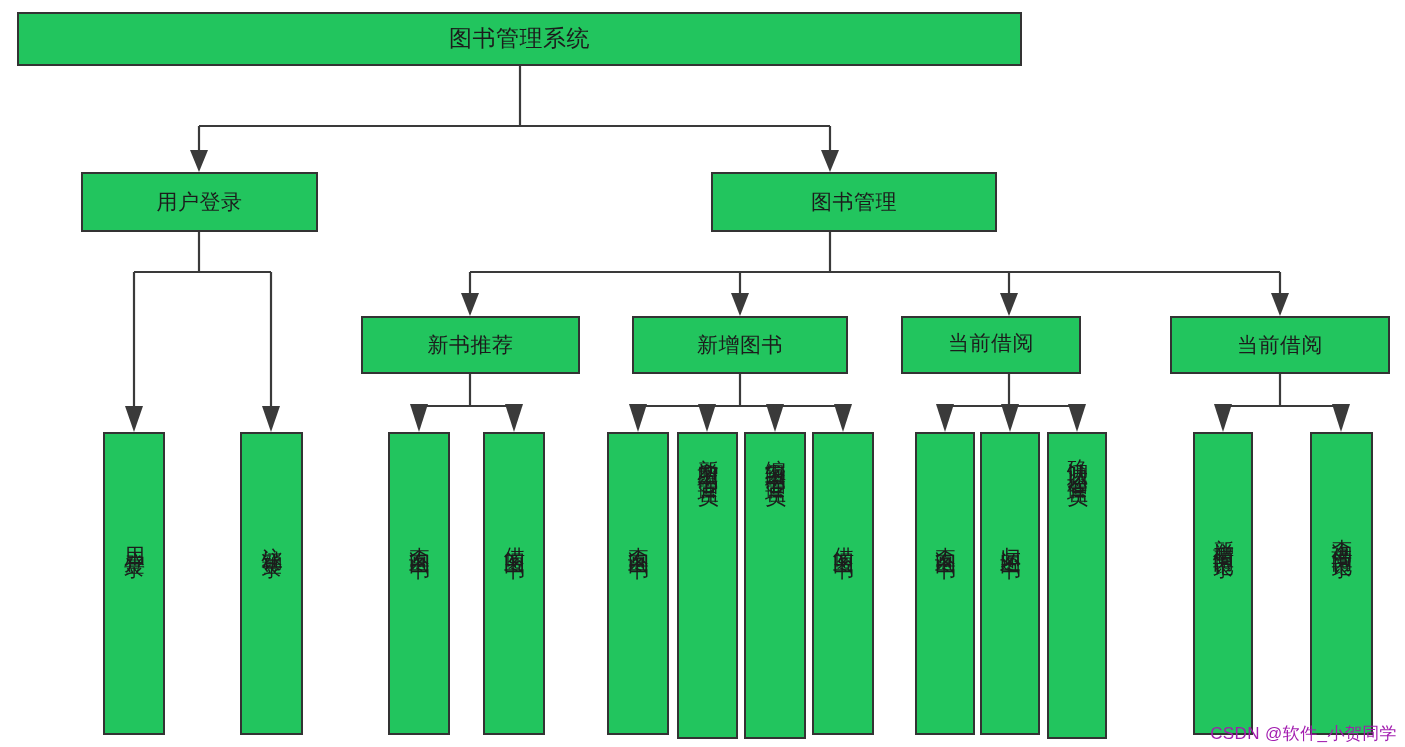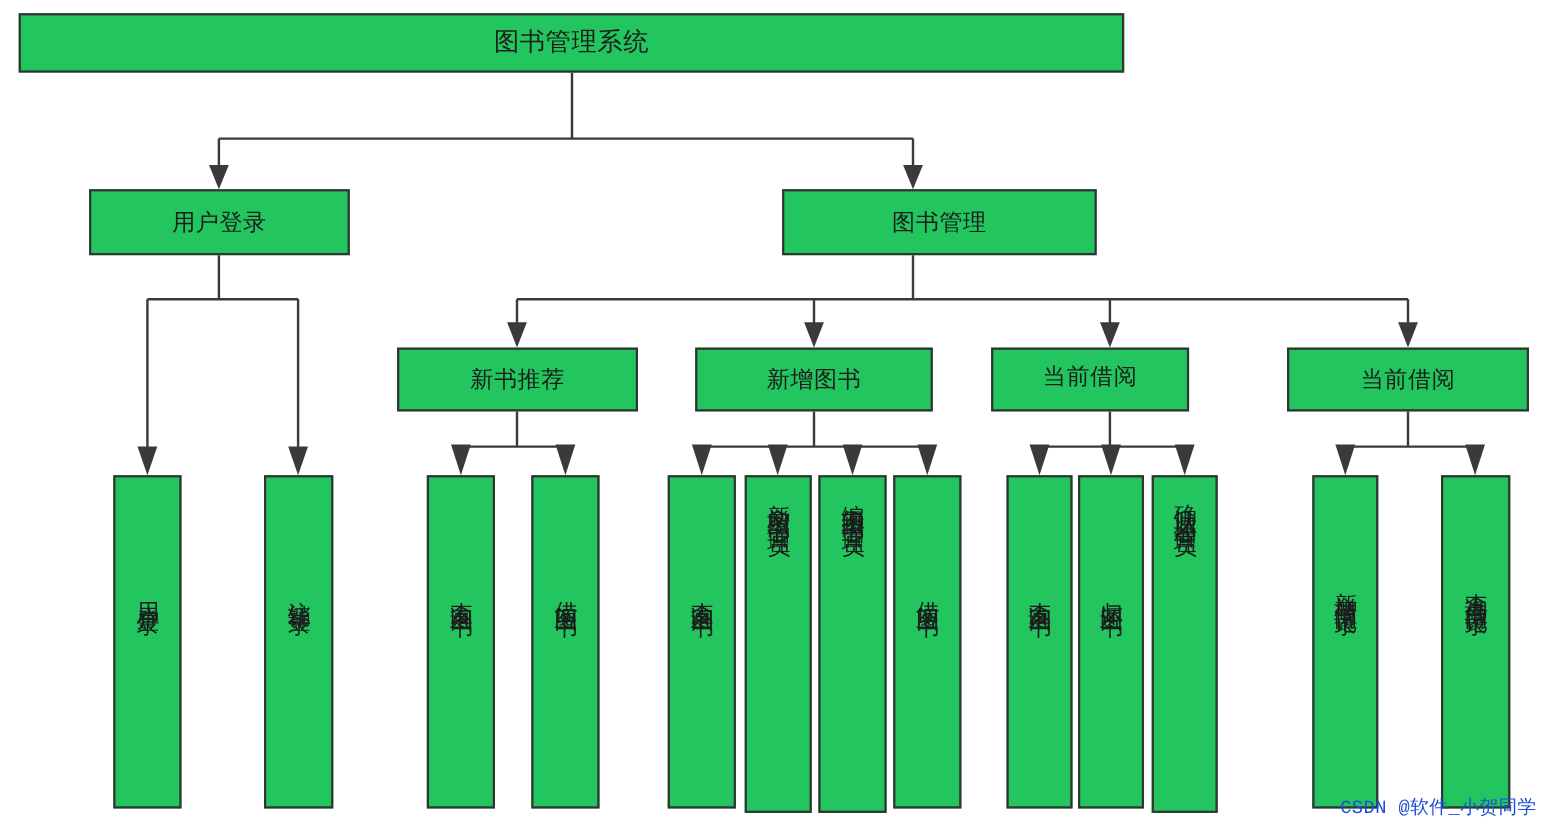--- a/index.html
+++ b/index.html
@@ -74,25 +74,25 @@
   .node.leaf.tall{ }
   .node.leaf.mid  { padding-top:96px; }
   .node.leaf.low  { padding-top:88px; }
 
   
   #watermark{
     position:absolute;
     right:8px;
     bottom:2px;
     font-size:17px;
-    color:#1d4ed8;
+    color:#a21caf;
     letter-spacing:0.4px;
     z-index:9;
     white-space:nowrap;
-    font-family:Liberation Mono, monospace;
+    font-family:Liberation Sans, sans-serif;
   }
 </style>
 </head>
 <body>
 
 <div id="canvas">
 
   <svg id="links" viewBox="0 0 1405 747" width="1405" height="747" xmlns="http://www.w3.org/2000/svg">
 
     <line x1="520" y1="66" x2="520" y2="126"></line>

